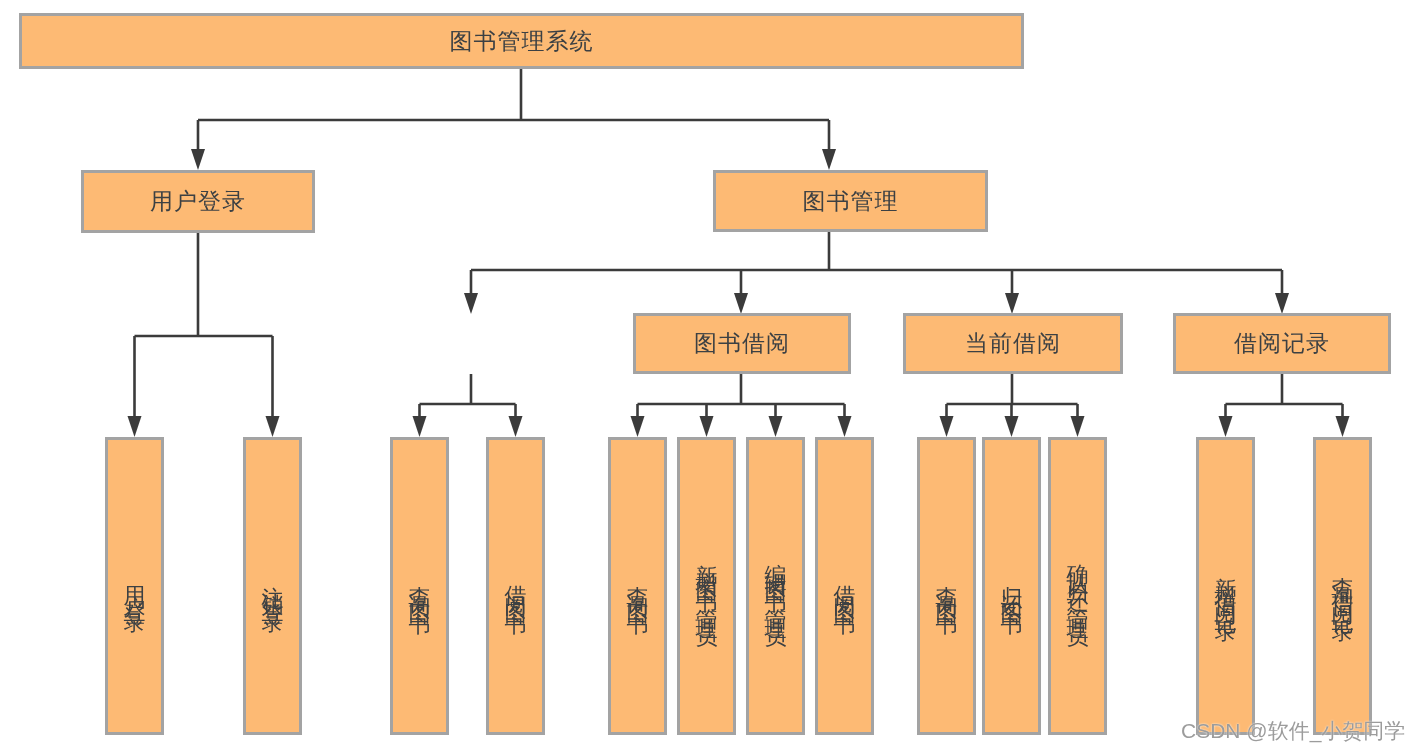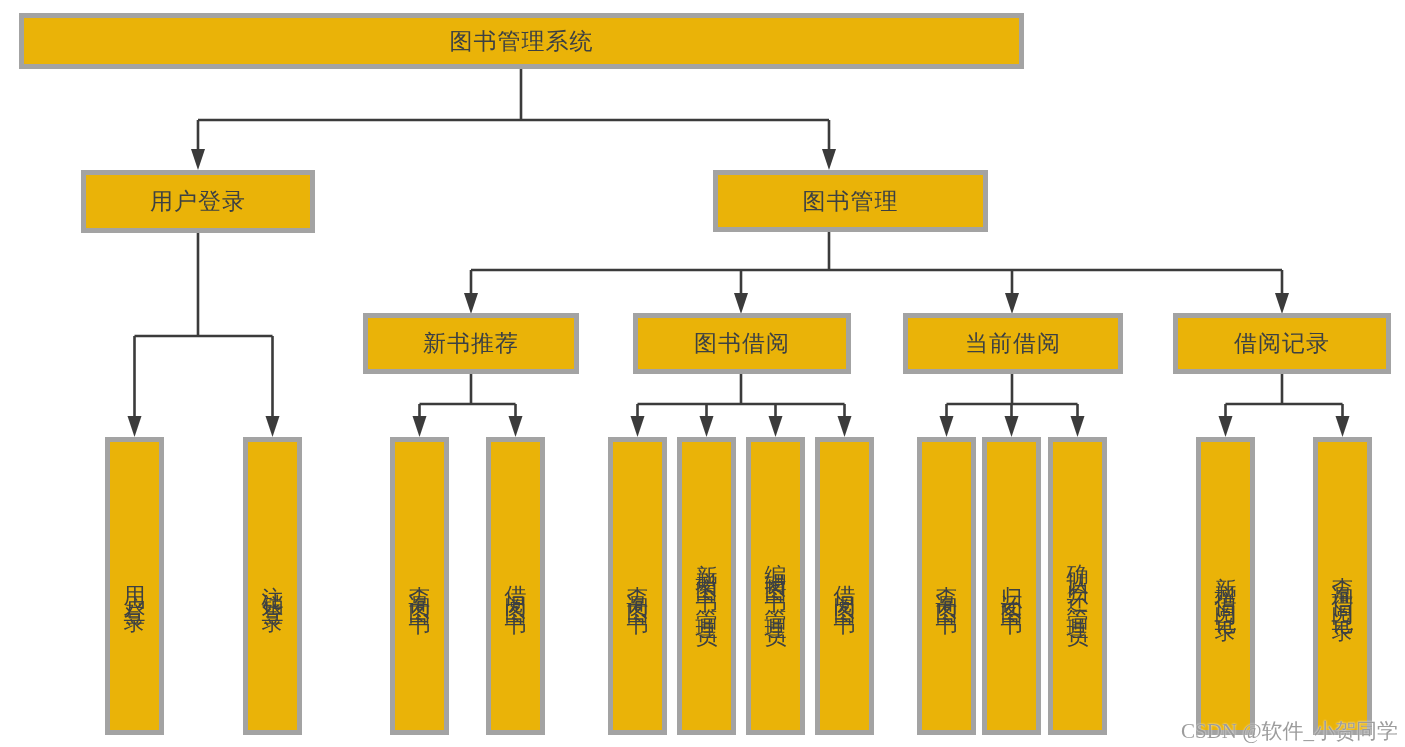--- a/index.html
+++ b/index.html
@@ -12,22 +12,22 @@
     width: 1405px;
     height: 747px;
     background: #ffffff;
     font-family: "Liberation Sans", "DejaVu Sans", sans-serif;
     color: #3c4043;
     overflow: hidden;
   }
   .node {
     position: absolute;
     box-sizing: border-box;
-    background: #eab308;
-    border: 5px solid #a3a3a3;
+    background: #fdba74;
+    border: 3px solid #a3a3a3;
     display: flex;
     align-items: center;
     justify-content: center;
     text-align: center;
   }
   .node-h {
     font-size: 23px;
     letter-spacing: 1px;
   }
   .node-v {
@@ -54,21 +54,20 @@
     stroke: none;
   }
   .watermark {
     position: absolute;
     left: 1181px;
     top: 717px;
     font-size: 21px;
     color: #9c9c9c;
     white-space: nowrap;
     text-shadow: 0 0 2px #ffffff;
-    font-family: Liberation Serif, serif;
   }
 </style>
 </head>
 <body>
 
 <div id="stage">
 
   <svg id="connectors" viewBox="0 0 1405 747" xmlns="http://www.w3.org/2000/svg">
     <g>
       <path class="wire" d="M521 69 V120 M198 120 H829 M198 120 V156 M829 120 V156"></path>
@@ -110,21 +109,20 @@
       <polygon class="head" points="1218.5,416 1232.5,416 1225.5,437"></polygon>
       <polygon class="head" points="1335.5,416 1349.5,416 1342.5,437"></polygon>
     </g>
   </svg>
 
   <div class="node node-h" style="left:19px; top:13px; width:1005px; height:56px">图书管理系统</div>
 
   <div class="node node-h" style="left:81px; top:170px; width:234px; height:63px">用户登录</div>
   <div class="node node-h" style="left:713px; top:170px; width:275px; height:62px">图书管理</div>
 
-  <div class="node node-h" style="left:363px; top:313px; width:216px; height:61px">新书推荐</div>
   <div class="node node-h" style="left:903px; top:313px; width:220px; height:61px">当前借阅</div>
   <div class="node node-h" style="left:633px; top:313px; width:218px; height:61px">图书借阅</div>
   <div class="node node-h" style="left:1173px; top:313px; width:218px; height:61px">借阅记录</div>
 
   <div class="node node-v" style="left:105px; top:437px; width:59px; height:298px">用户登录</div>
   <div class="node node-v" style="left:243px; top:437px; width:59px; height:298px">注销登录</div>
 
   <div class="node node-v" style="left:390px; top:437px; width:59px; height:298px">查询图书</div>
   <div class="node node-v" style="left:486px; top:437px; width:59px; height:298px">借阅图书</div>
 

